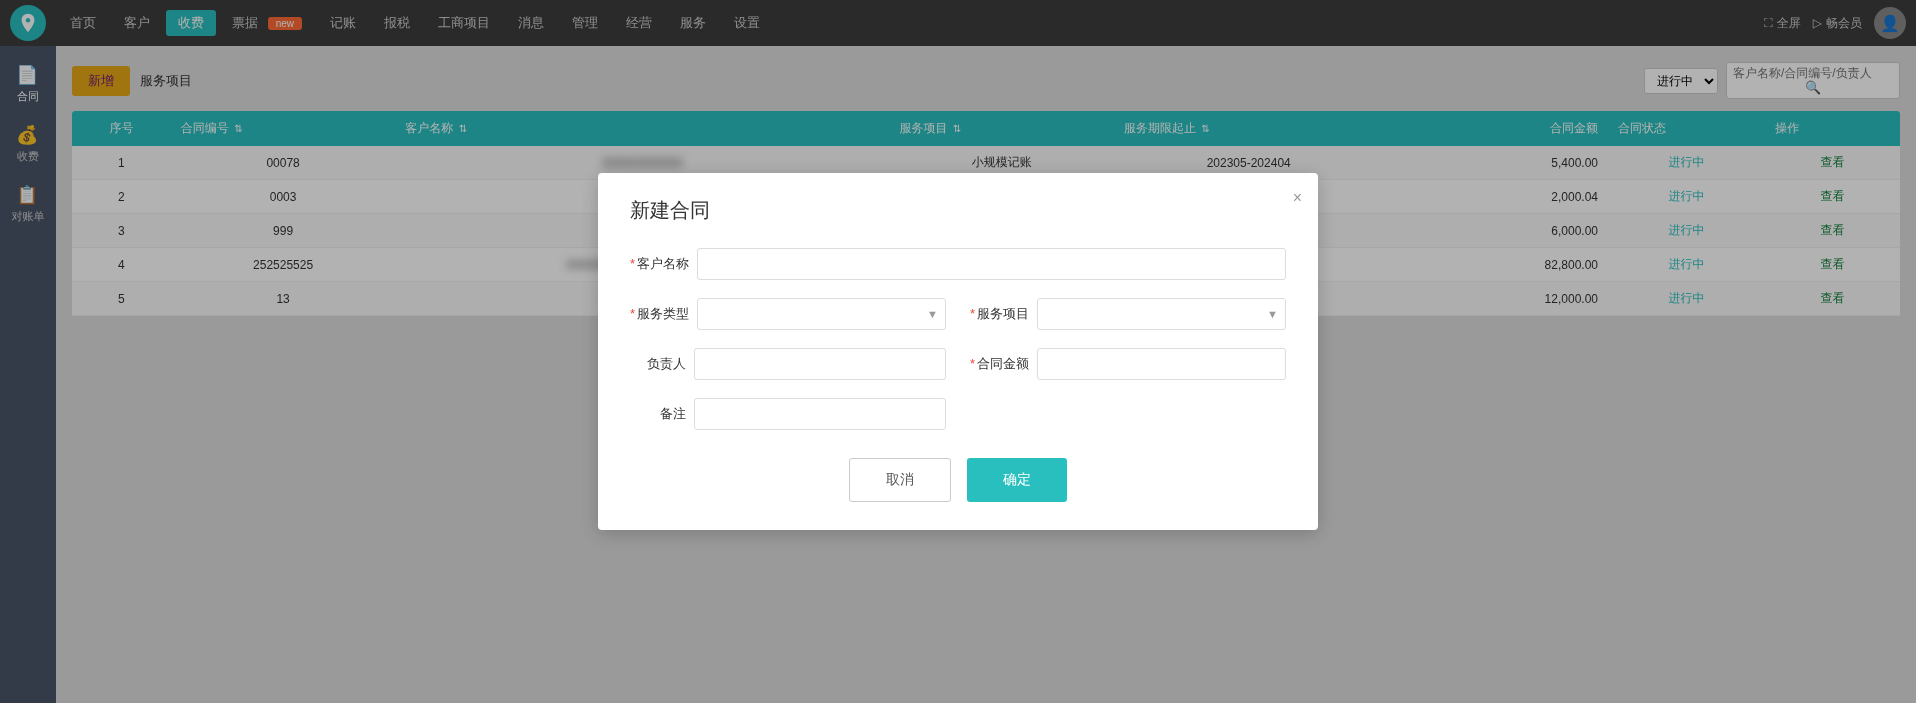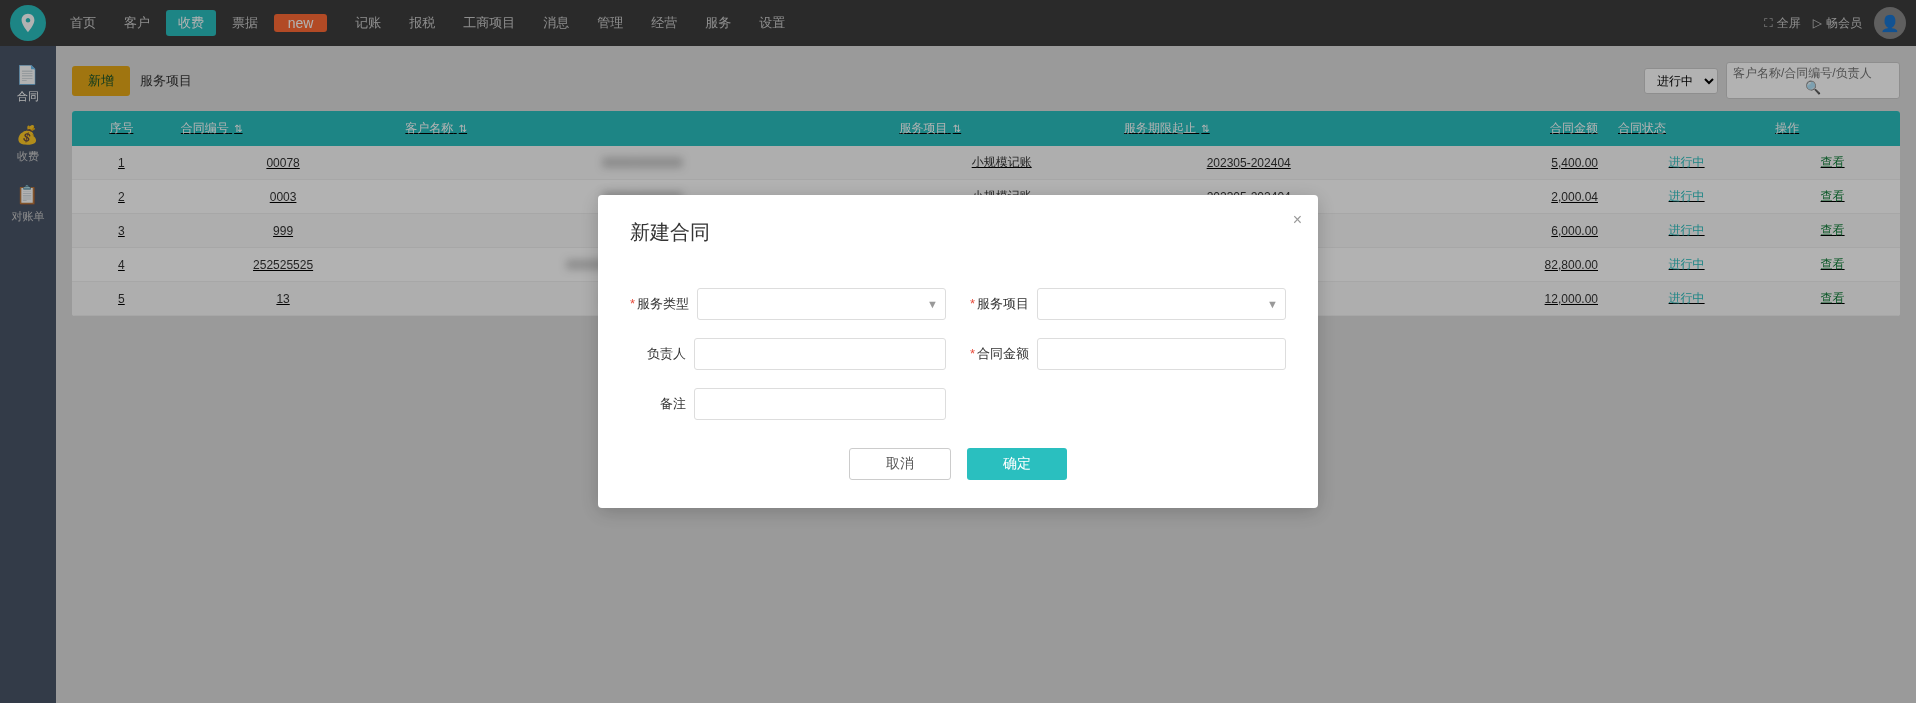--- a/index.html
+++ b/index.html
@@ -30,24 +30,24 @@
       cursor: pointer;
       border-radius: 3px;
       font-size: 13px;
       white-space: nowrap;
     }
     .nav-item.active { background: #2abfbf; color: #fff; }
     .nav-badge {
       display: inline-block;
       background: #ff6b35;
       color: #fff;
-      font-size: 14px;
-      padding: 1px 14px;
+      font-size: 10px;
+      padding: 1px 8px;
       border-radius: 3px;
-      margin-left: 12px;
+      margin-left: 6px;
       vertical-align: middle;
     }
     .topnav-right {
       margin-left: auto;
       display: flex; align-items: center; gap: 12px;
     }
     .topnav-right-btn {
       color: #ccc; font-size: 12px; cursor: pointer; display: flex; align-items: center; gap: 4px;
     }
     .avatar {
@@ -79,37 +79,37 @@
     }
     .sidebar-item.active { color: #fff; }
     .sidebar-icon { font-size: 18px; }
 
     
     .main { flex: 1; background: #ddd; padding: 16px; position: relative; }
     .toolbar {
       display: flex; align-items: center; gap: 10px; margin-bottom: 12px;
     }
     .btn-new {
-      background: #e6a817; color: #14532d; border: none; padding: 6px 16px; border-radius: 3px; cursor: pointer; font-size: 13px;
+      background: #e6a817; color: #701a75; border: none; padding: 6px 16px; border-radius: 3px; cursor: pointer; font-size: 13px;
     }
     .toolbar-label { font-size: 13px; color: #333; }
     .toolbar-right { margin-left: auto; display: flex; align-items: center; gap: 8px; }
     .select-status {
       border: 1px solid #ccc; padding: 4px 8px; border-radius: 3px; font-size: 12px; background: #fff; cursor: pointer;
     }
     .search-box {
       display: flex; align-items: center;
       border: 1px solid #ccc; background: #fff; border-radius: 3px; padding: 3px 6px; flex-direction: column;
     }
     .search-box input {
       border: none; outline: none; font-size: 12px; width: 160px;
     }
 
     
-    .table-wrap { background: #fff; border-radius: 3px; overflow: hidden; text-decoration: underline; }
+    .table-wrap { background: #fff; border-radius: 3px; overflow: hidden; }
     table { width: 100%; border-collapse: collapse; font-size: 12px; }
     thead tr { background: #2abfbf; color: #fff; }
     thead th { padding: 9px 10px; text-align: left; font-weight: normal; white-space: nowrap; }
     tbody tr { border-bottom: 1px solid #f0f0f0; }
     tbody tr:nth-child(odd) { background: #f9f9f9; }
     tbody td { padding: 8px 10px; color: #333; white-space: nowrap; text-align: center; }
     .sort-icon { font-size: 10px; margin-left: 2px; }
     .status-active { color: #2abfbf; }
     .action-link { color: #15803d; cursor: pointer; }
     .col-seq { width: 40px; text-align: center; }
@@ -164,21 +164,21 @@
     .form-select {
       flex: 1; border: 1px solid #ddd; border-radius: 3px; padding: 6px 28px 6px 8px; font-size: 13px; outline: none; height: 32px; appearance: none; background: #fff; cursor: pointer; width: 100%;
     }
     .select-arrow {
       position: absolute; right: 8px; pointer-events: none; color: #999; font-size: 11px;
     }
     .modal-footer {
       display: flex; justify-content: center; gap: 16px; margin-top: 28px;
     }
     .btn-cancel {
-      border: 1px solid #ccc; background: #fff; color: #555; padding: 0 36px; border-radius: 3px; cursor: pointer; font-size: 14px;
+      border: 1px solid #ccc; background: #fff; color: #555; padding: 12px 36px; border-radius: 3px; cursor: pointer; font-size: 14px;
     }
     .btn-confirm {
       border: none; background: #2abfbf; color: #fff; padding: 7px 36px; border-radius: 3px; cursor: pointer; font-size: 14px;
     }
     .date-input-wrap { flex: 1; position: relative; display: flex; align-items: center; }
     .date-input { flex: 1; border: 1px solid #ddd; border-radius: 3px; padding: 6px 28px 6px 8px; font-size: 13px; outline: none; height: 32px; background: #fff; }
     .date-icon { position: absolute; right: 8px; color: #aaa; font-size: 14px; pointer-events: none; }
 
     
     .blur-text { filter: blur(4px); color: #333; display: inline-block; }
@@ -337,20 +337,26 @@
     </div>
   </div>
 </div>
 
 <div class="overlay">
   <div class="modal">
     <div class="modal-title">新建合同</div>
     <span class="modal-close">×</span>
 
     <div class="form-row">
+      <div class="form-field">
+        <span class="form-label">
+          <span class="required">*</span><span>客户名称</span>
+        </span>
+        <input type="text" class="form-input" style="">
+      </div>
     </div>
 
     <div class="form-row">
       <div class="form-field">
         <span class="form-label">
           <span class="required">*</span><span>服务类型</span>
         </span>
         <div class="form-select-wrap">
           <select class="form-select"></select>
           <span class="select-arrow">▼</span>

